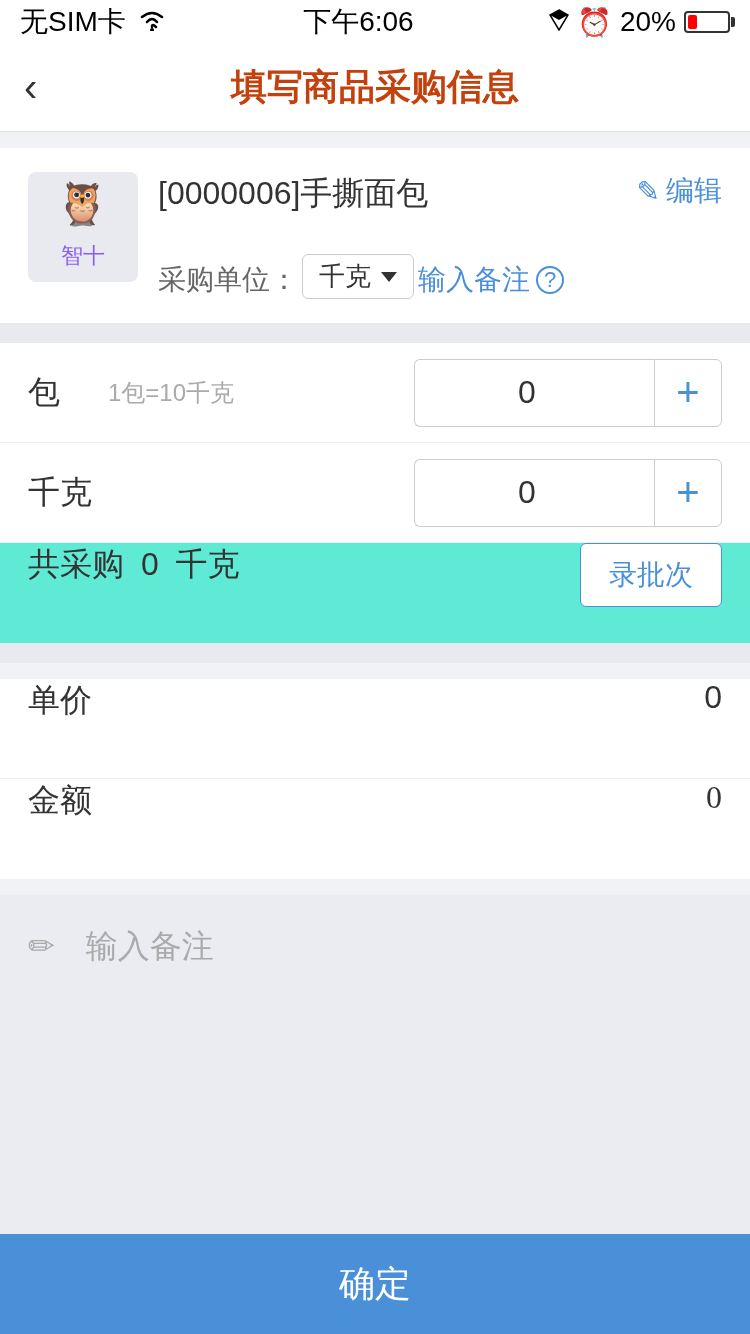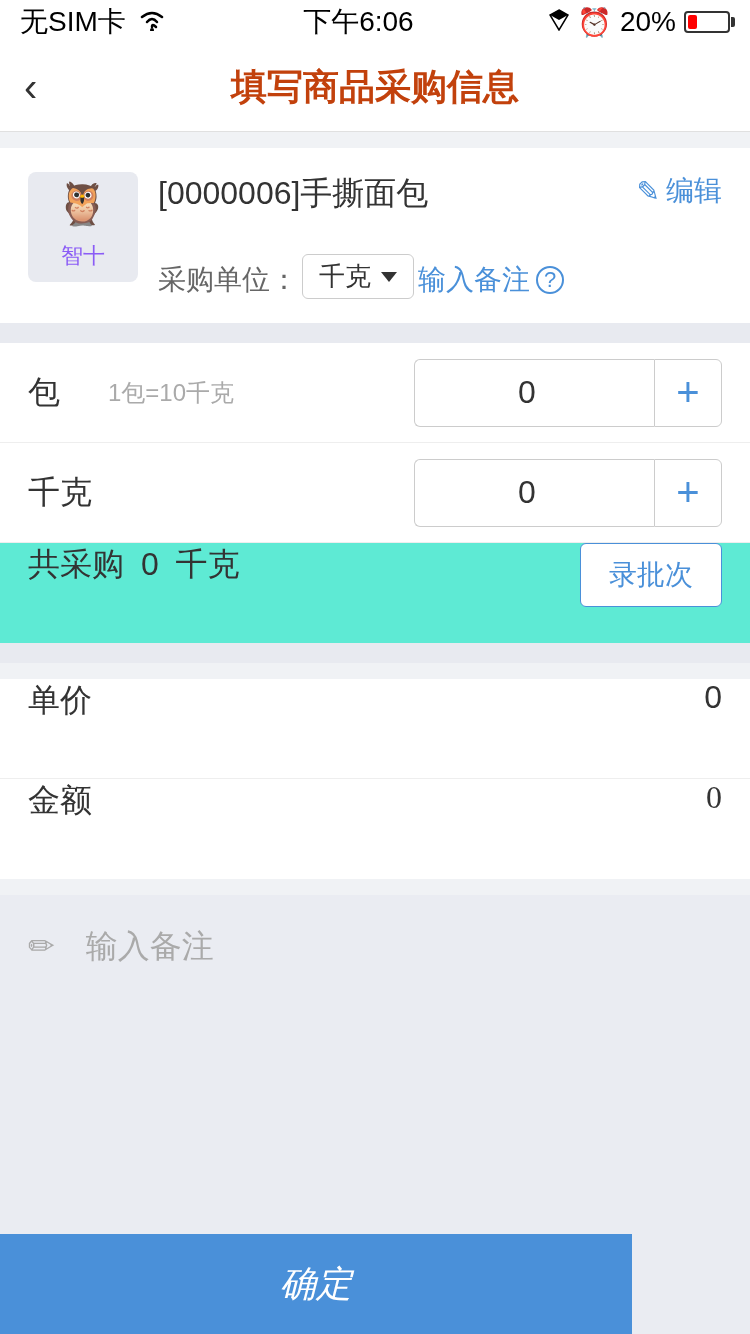--- a/index.html
+++ b/index.html
@@ -292,28 +292,27 @@
       background: #eaecf2;
       flex: 1;
       min-height: 300px;
     }
 
     
     .confirm-bar {
       position: fixed;
       bottom: 0;
       left: 0;
-      width: 632px;
+      width: 750px;
       height: 100px;
       background: #4a90d9;
       display: flex;
       align-items: center;
       justify-content: center;
       cursor: pointer;
-      font-style: italic;
     }
     .confirm-label {
       font-size: 36px;
       color: #fff;
       font-weight: 500;
     }
 
     .chevron-down {
       display: inline-block;
       width: 0;

